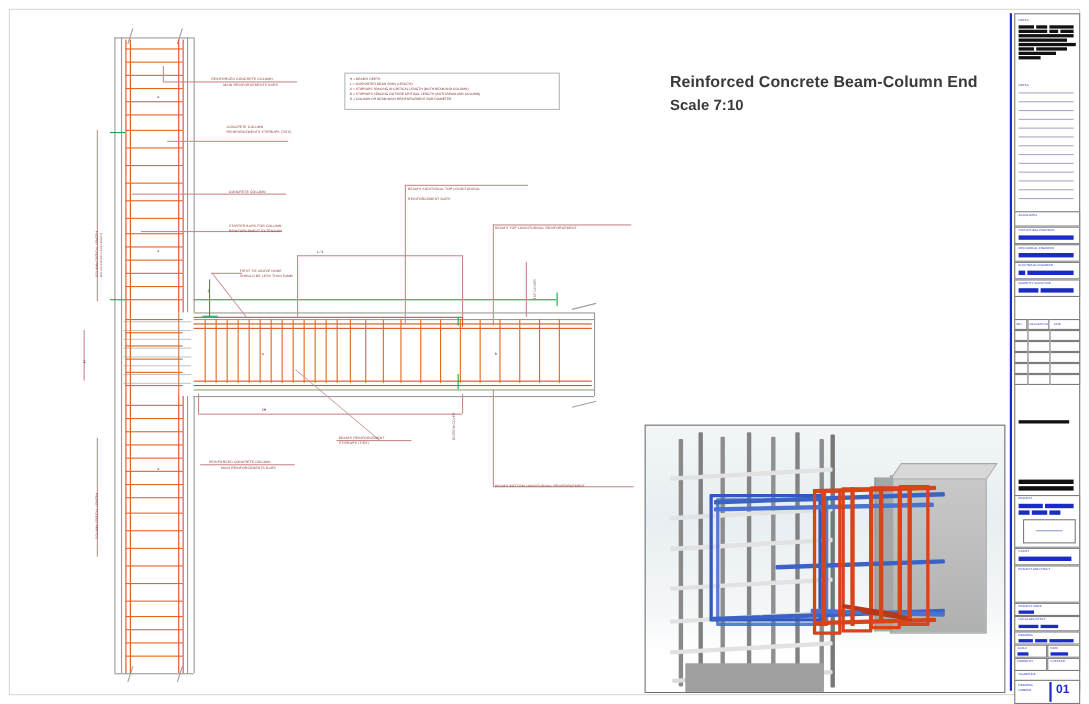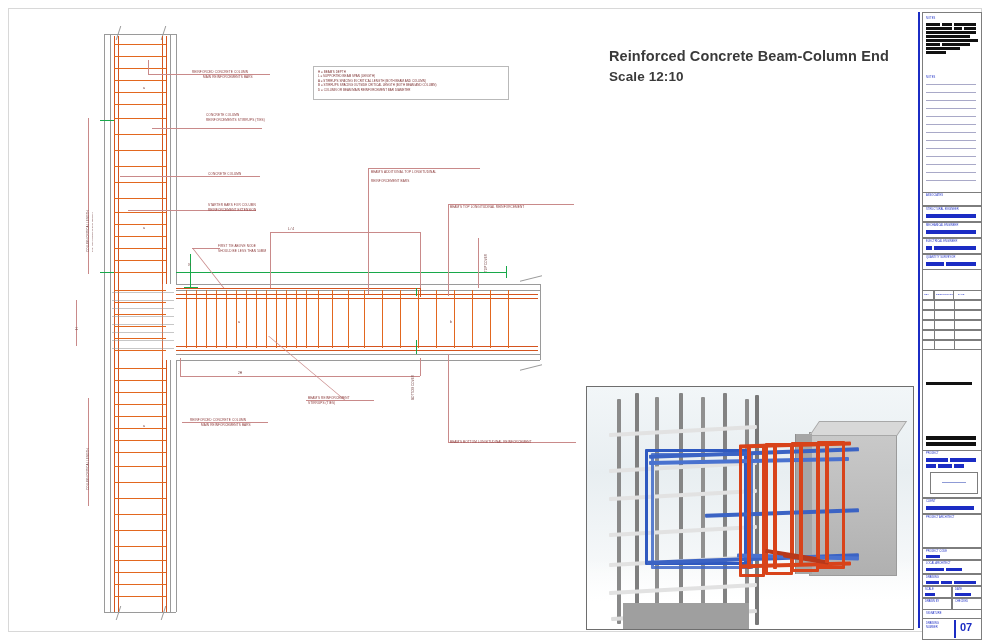--- a/index.html
+++ b/index.html
@@ -19,21 +19,21 @@
   
   .ln{position:absolute;background:#c98a8a;}
   .ln.h{height:.6px;}
   .ln.v{width:.6px;}
   .org{background:#d4541f;}
   .org2{background:#e2671f;}
   .grn{background:#18a84a;}
   .gry{background:#9a9a9a;}
 
   
-  #main-title{position:absolute;left:609px;top:46px;width:310px;
+  #main-title{position:absolute;left:609px;top:65px;width:310px;
       font-size:14.5px;line-height:1.42;color:#3a3a3a;font-weight:600;
       letter-spacing:.1px;}
   #main-title .sc{display:block;font-size:13.5px;}
 
   
   #legend{position:absolute;left:313px;top:66px;width:196px;height:34px;
       border:.6px solid #b9b9b9;background:#fff;padding:3px 4px;box-sizing:border-box;}
   #legend div{font-size:2.95px;line-height:1.5;color:#7a2e2e;white-space:nowrap;
       text-transform:uppercase;letter-spacing:.05px;}
 
@@ -63,21 +63,21 @@
 </style>
 </head>
 <body>
 
 <div class="sheet">
 
   <div id="frame-outer"></div>
 
   <div id="main-title">
     <span>Reinforced Concrete Beam-Column End</span><br>
-    <span class="sc">Scale 12:10</span>
+    <span class="sc">Scale 7:10</span>
   </div>
 
   <div id="legend">
     <div>H = BEAM'S DEPTH</div>
     <div>L = SUPPORTED BEAM SPAN (LENGTH)</div>
     <div>a = STIRRUPS SPACING IN CRITICAL LENGTH (both beam and column)</div>
     <div>b = STIRRUPS SPACING OUTSIDE CRITICAL LENGTH (both beam and column)</div>
     <div>D = COLUMN OR BEAM MAIN REINFORCEMENT BAR DIAMETER</div>
   </div>
 
@@ -462,16 +462,16 @@
     <div class="tb-cell" style="left:34px;top:586px;width:30px;height:12px;"></div>
     <div class="tb-t" style="left:7px;top:588px;">DRAWN BY</div>
     <div class="tb-t" style="left:37px;top:588px;">CHECKED</div>
 
     <div class="tb-t" style="left:8px;top:600px;">SIGNATURE</div>
 
     <div class="tb-cell" style="left:4px;top:606px;width:60px;height:22px;"></div>
     <div class="tb-t" style="left:8px;top:610px;">DRAWING</div>
     <div class="tb-t" style="left:8px;top:614px;">NUMBER</div>
     <div class="spine" style="left:36px;top:608px;height:18px;"></div>
-    <div class="abs" style="left:42px;top:609px;font-size:11px;color:#1b2cc4;font-weight:700;">07</div>
+    <div class="abs" style="left:42px;top:609px;font-size:11px;color:#1b2cc4;font-weight:700;">01</div>
   </div>
 
 </div>
 
 </body></html>

